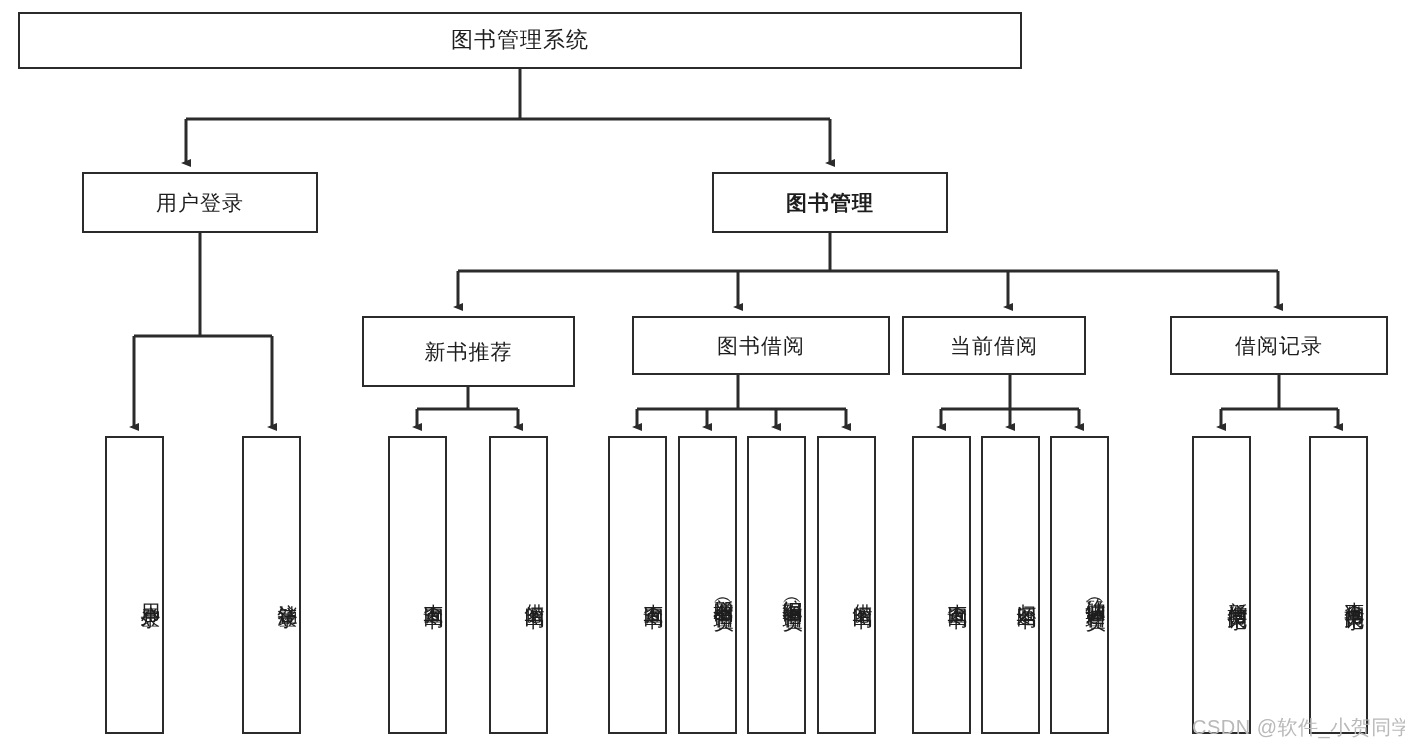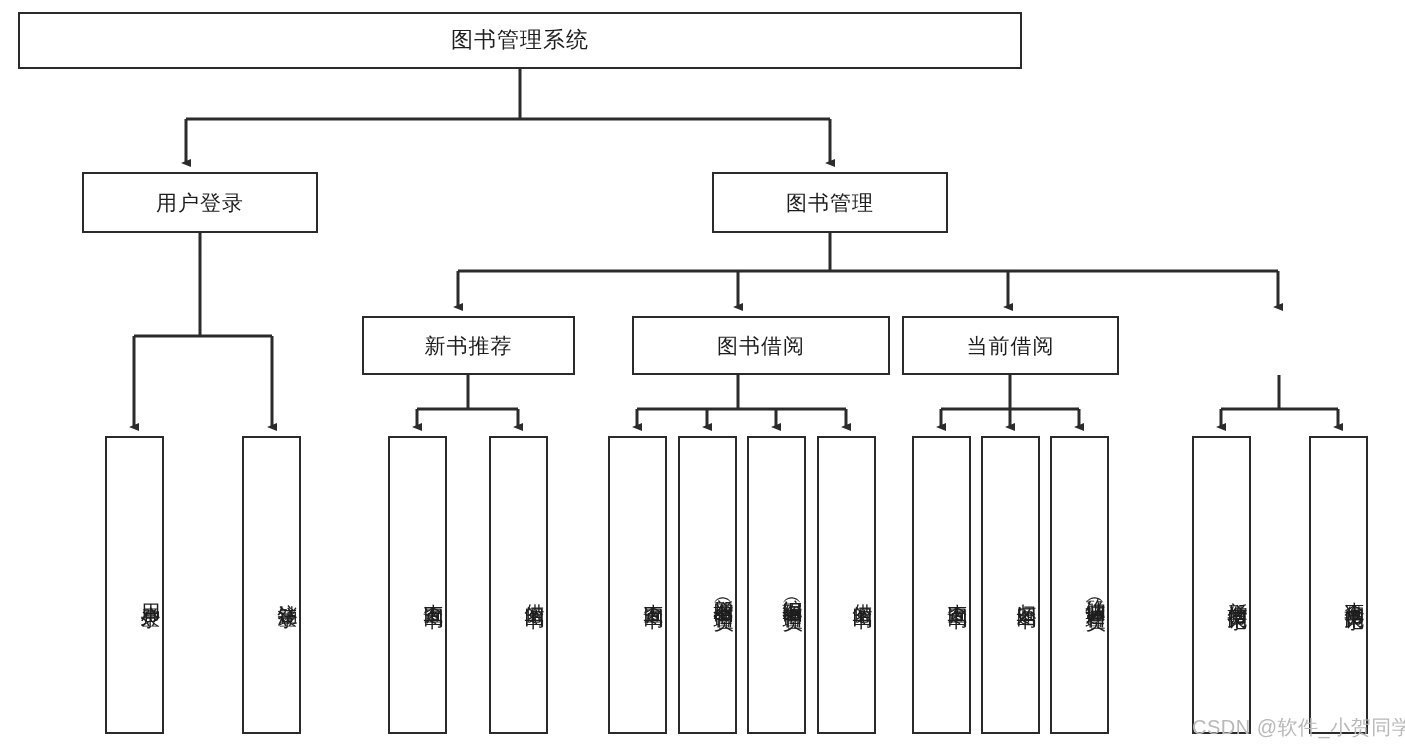--- a/index.html
+++ b/index.html
@@ -123,32 +123,35 @@
     </g>
   </svg>
 
   <div class="node root h" style="left:18px; top:12px; width:1004px; height:57px;">
     <span class="label">图书管理系统</span>
   </div>
 
   <div class="node h" style="left:82px; top:172px; width:236px; height:61px;">
     <span class="label">用户登录</span>
   </div>
-  <div class="node h" style="left:712px; top:172px; width:236px; height:61px;">
+  <div class="node h" style="left:712px; top:172px; width:236px; height:61px;font-weight:bold;">
     <span class="label">图书管理</span>
   </div>
 
-  <div class="node h" style="left:362px; top:316px; width:213px; height:59px;">
+  <div class="node h" style="left:362px; top:316px; width:213px; height:71px;">
     <span class="label">新书推荐</span>
   </div>
   <div class="node h" style="left:632px; top:316px; width:258px; height:59px;">
     <span class="label">图书借阅</span>
   </div>
-  <div class="node h" style="left:902px; top:316px; width:217px; height:59px;">
+  <div class="node h" style="left:902px; top:316px; width:184px; height:59px;">
     <span class="label">当前借阅</span>
+  </div>
+  <div class="node h" style="left:1170px; top:316px; width:218px; height:59px;">
+    <span class="label">借阅记录</span>
   </div>
 
   <div class="node v" style="left:105px; top:436px; width:59px; height:298px;">
     <span class="label">用户登录</span>
   </div>
   <div class="node v" style="left:242px; top:436px; width:59px; height:298px;">
     <span class="label">注销登录</span>
   </div>
 
   <div class="node v" style="left:388px; top:436px; width:59px; height:298px;">

